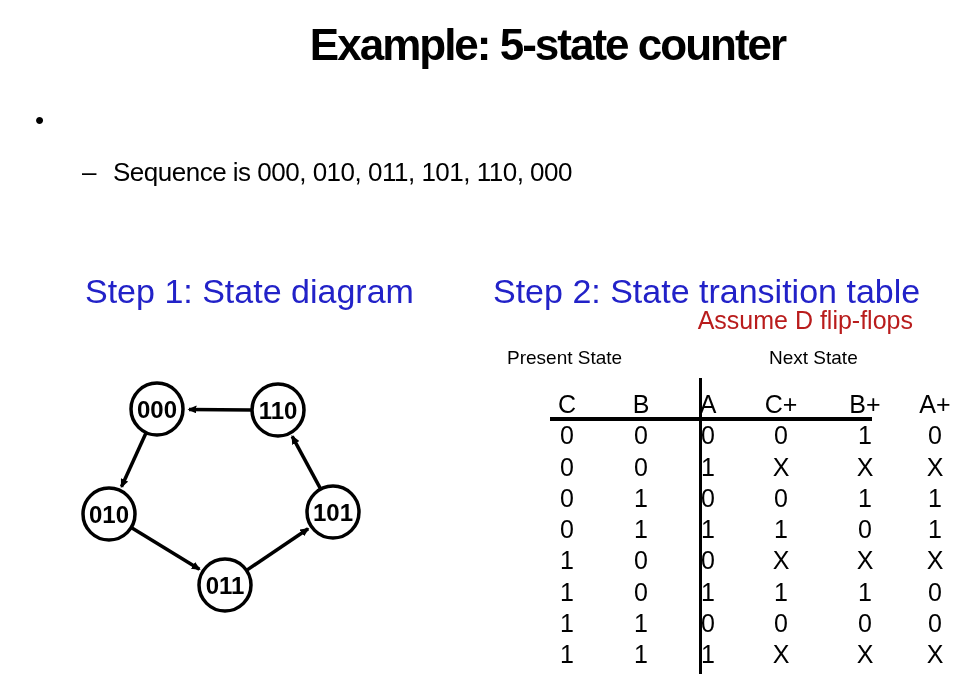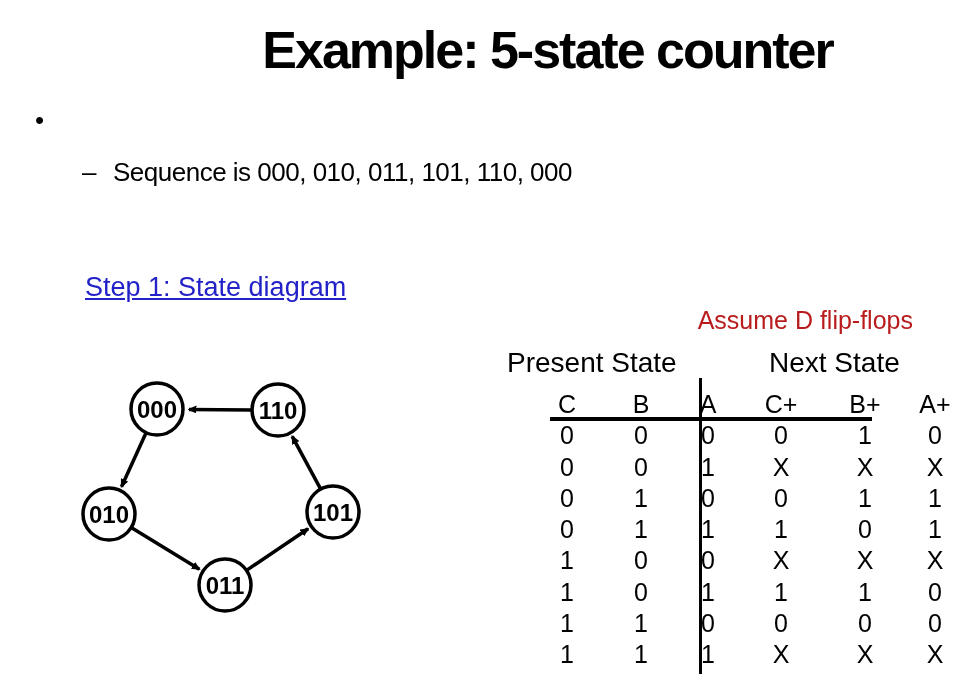--- a/index.html
+++ b/index.html
@@ -8,52 +8,51 @@
     position:relative;
     width:965px; height:691px;
     background:#ffffff;
     overflow:hidden;
     font-family:"Liberation Sans", sans-serif;
     color:#000000;
   }
   .title {
     position:absolute; left:130px; right:0; top:20px;
     text-align:center;
-    font-size:52px; font-weight:700; letter-spacing:-2px;
+    font-size:44px; font-weight:700; letter-spacing:-2px;
     color:#000000;
   }
   .bullet-row {
     position:absolute; left:35px; top:102px;
     font-size:29px; letter-spacing:-0.5px;
     display:flex; align-items:flex-start;
   }
   .bullet-glyph { width:50px; font-size:26px; line-height:36px; }
   .sub-row {
     position:absolute; left:82px; top:157px;
     font-size:26px; letter-spacing:-0.5px;
     display:flex; align-items:flex-start;
   }
   .dash-glyph { width:31px; }
   .step-heading {
     position:absolute; top:272px;
-    font-size:27px;
+    font-size:34px;
     color:#2222C8;
-    text-decoration:underline;
     white-space:nowrap;
   }
   .step1-heading { left:85px; }
   .step2-heading { left:493px; }
   .step2-sub {
     position:absolute; left:493px; top:306px; width:420px;
     text-align:right;
     font-size:25px; color:#b91c1c;
   }
   .group-label {
     position:absolute; top:347px;
-    font-size:28px; color:#000000;
+    font-size:19px; color:#000000;
     white-space:nowrap;
     text-align:center;
   }
   .present-label { left:507px; }
   .next-label { left:724px;margin-left:45px; }
   .ttable {
     position:absolute; left:537px; top:389px;
     display:grid;
     grid-template-columns:60px 88px 46px 100px 68px 72px;
     grid-auto-rows:31.3px;
@@ -118,20 +117,21 @@
     <circle cx="39" cy="142" r="26"></circle>
     <circle cx="263" cy="140" r="26"></circle>
     <circle cx="155" cy="213" r="26"></circle>
     <text x="87" y="46">000</text>
     <text x="208" y="47">110</text>
     <text x="39" y="151">010</text>
     <text x="263" y="149">101</text>
     <text x="155" y="222">011</text>
   </svg>
 
+  <div class="step-heading step2-heading">Step 2: State transition table</div>
   <div class="step2-sub">Assume D flip-flops</div>
 
   <div class="group-label present-label">Present State</div>
   <div class="group-label next-label">Next State</div>
 
   <div class="ttable">
     <div class="cell">C</div>
     <div class="cell">B</div>
     <div class="cell">A</div>
     <div class="cell">C+</div>

